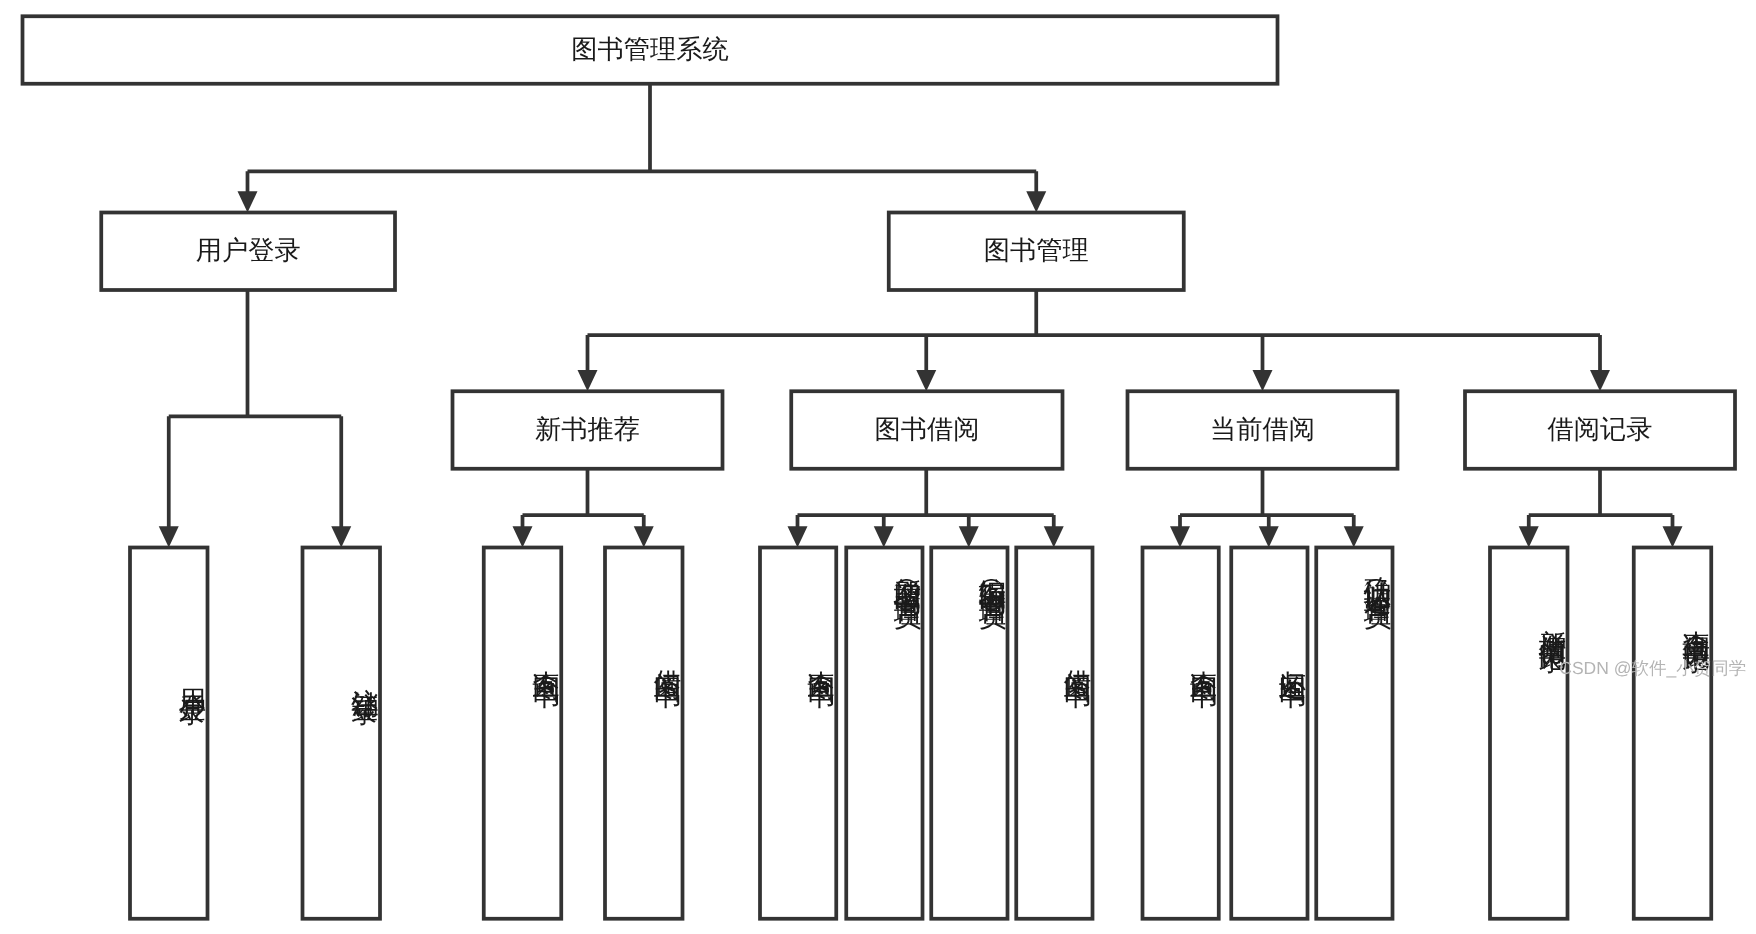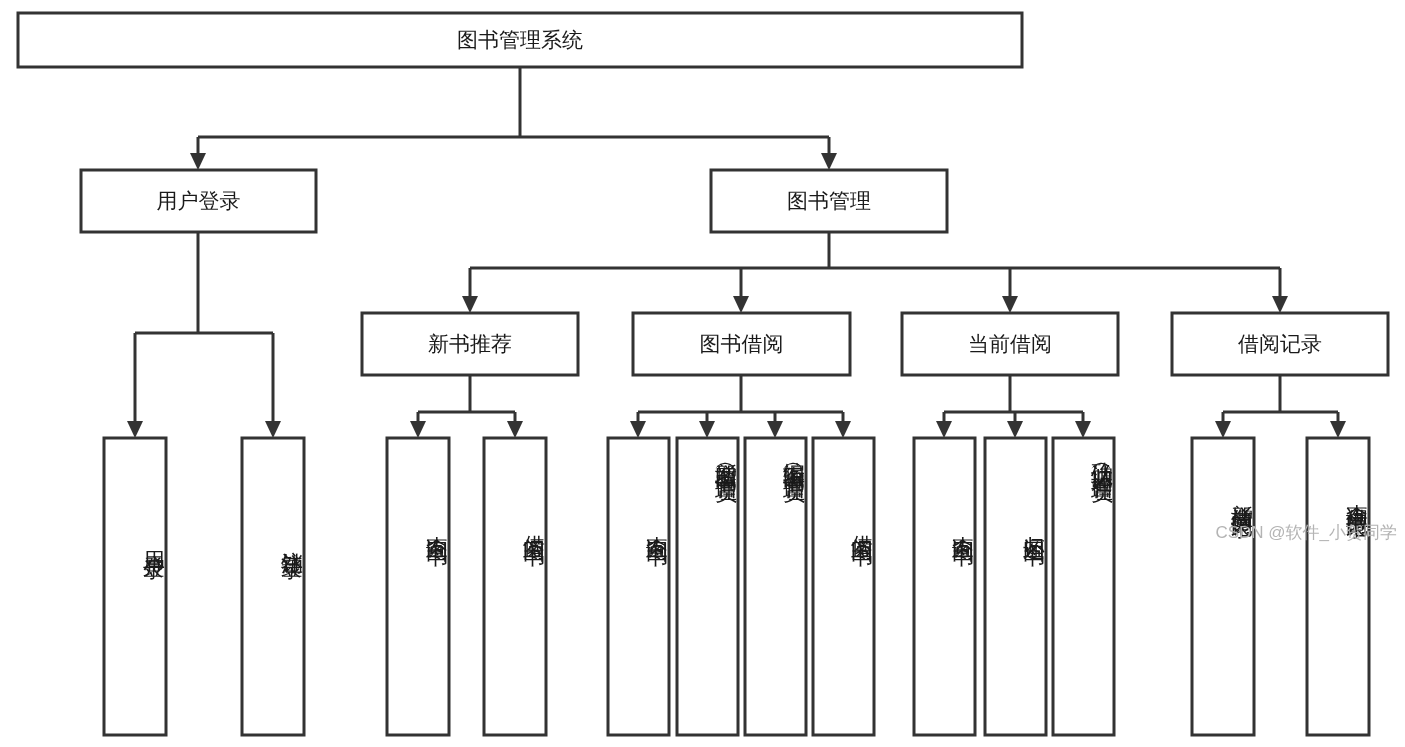--- a/index.html
+++ b/index.html
@@ -58,21 +58,21 @@
     letter-spacing: 3px;
     text-align: center;
     white-space: nowrap;
     pointer-events: none;
   }
   .watermark {
     position: absolute;
     right: 8px;
     bottom: 8px;
     font-family: "Liberation Sans", "DejaVu Sans", sans-serif;
-    font-size: 17px;
+    font-size: 14px;
     color: #b4b4b4;
     white-space: nowrap;
   }
 </style>
 </head>
 <body>
 
 <div id="diagram-root">
 
   <svg class="flow" viewBox="0 0 1405 747">

